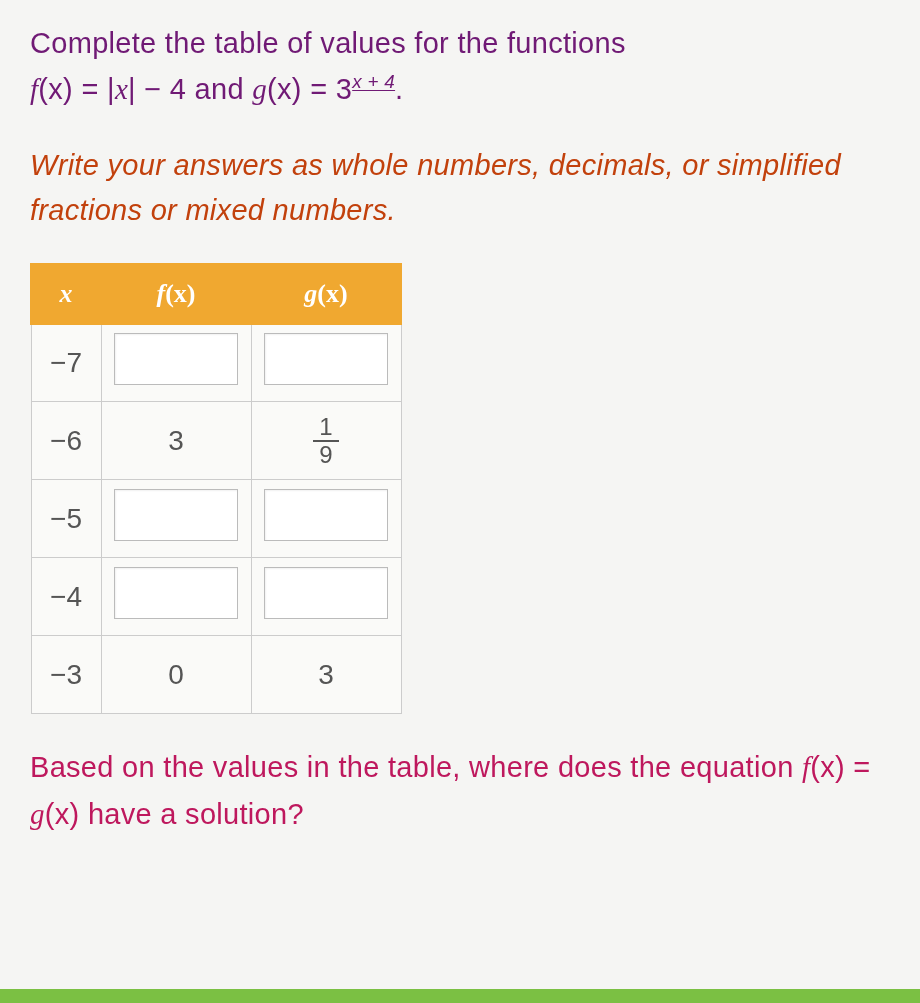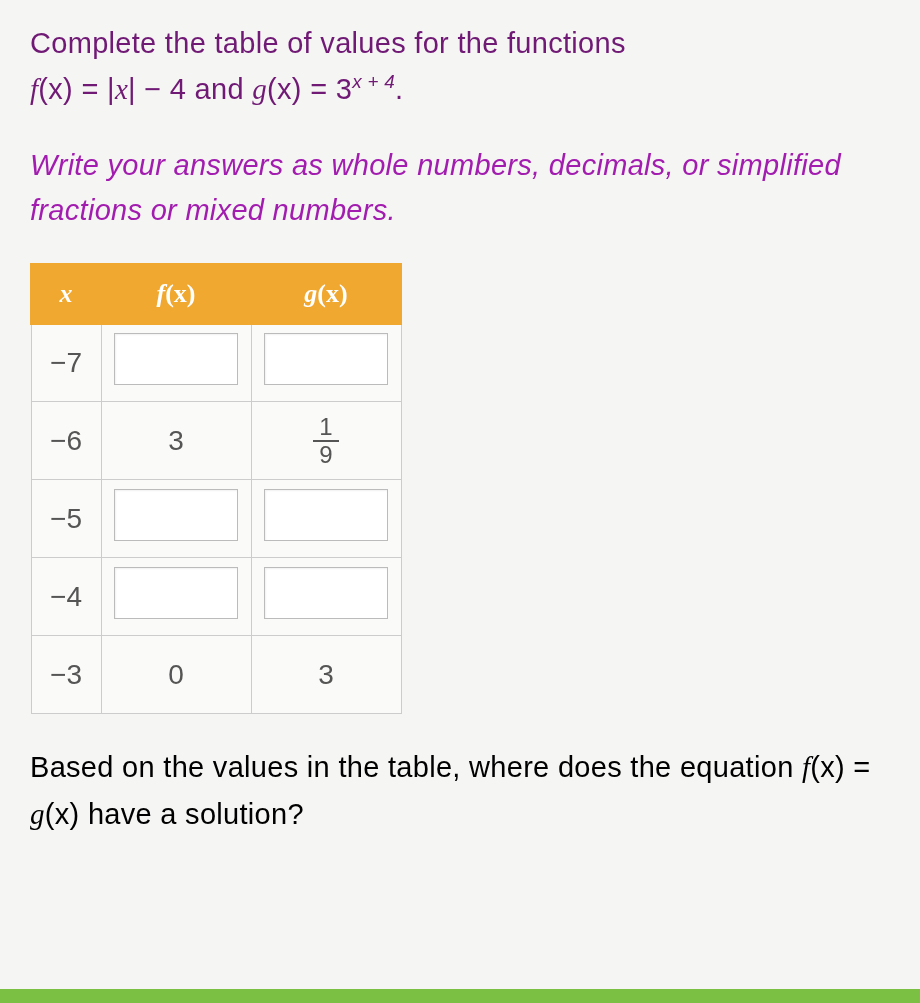--- a/index.html
+++ b/index.html
@@ -19,33 +19,34 @@
     .prompt-1 {
       font-size: 29px;
       line-height: 1.6;
       color: #701a75;
       margin-bottom: 30px;
       letter-spacing: 0.3px;
     }
     .prompt-2 {
       font-size: 29px;
       line-height: 1.55;
-      color: #a21caf;
+      color: #c2410c;
       font-style: italic;
       margin-bottom: 30px;
       letter-spacing: 0.3px;
     }
     .math-italic {
       font-style: italic;
       font-family: 'Times New Roman', serif;
     }
     .sup {
       font-size: 0.65em;
       vertical-align: super;
       font-style: italic;
+      text-decoration: underline;
     }
     table.values {
       border-collapse: collapse;
       margin-bottom: 30px;
     }
     table.values th {
       background: #f0a830;
       color: #fff;
       font-size: 26px;
       font-weight: bold;
@@ -93,21 +94,21 @@
       border-bottom: 2px solid #555;
       padding: 0 6px;
     }
     .frac .den {
       display: block;
       padding: 0 6px;
     }
     .question {
       font-size: 29px;
       line-height: 1.6;
-      color: #000000;
+      color: #be185d;
       letter-spacing: 0.3px;
     }
     .green-bar {
       position: absolute;
       bottom: 0;
       left: 0;
       right: 0;
       height: 14px;
       background: #7bc043;
     }

